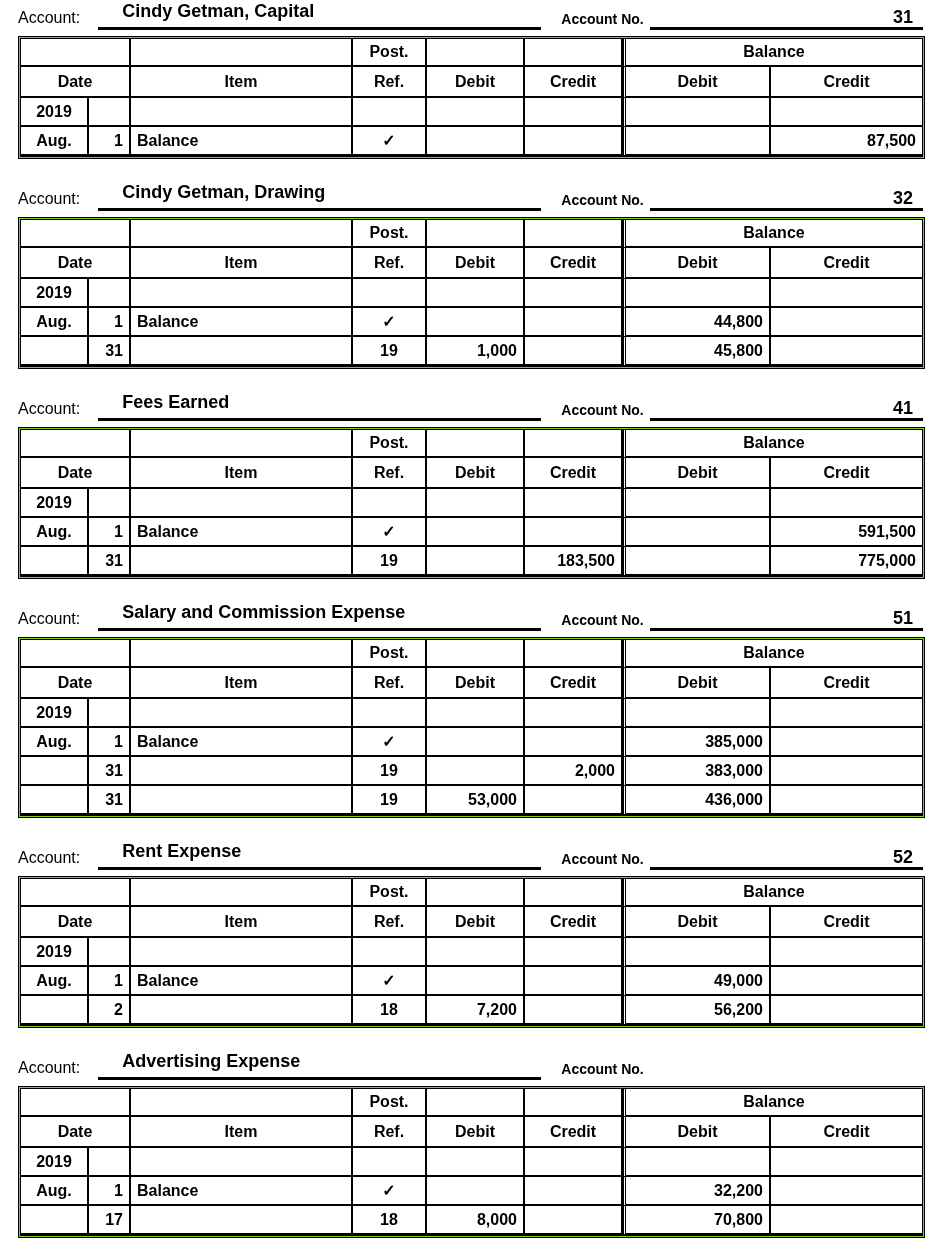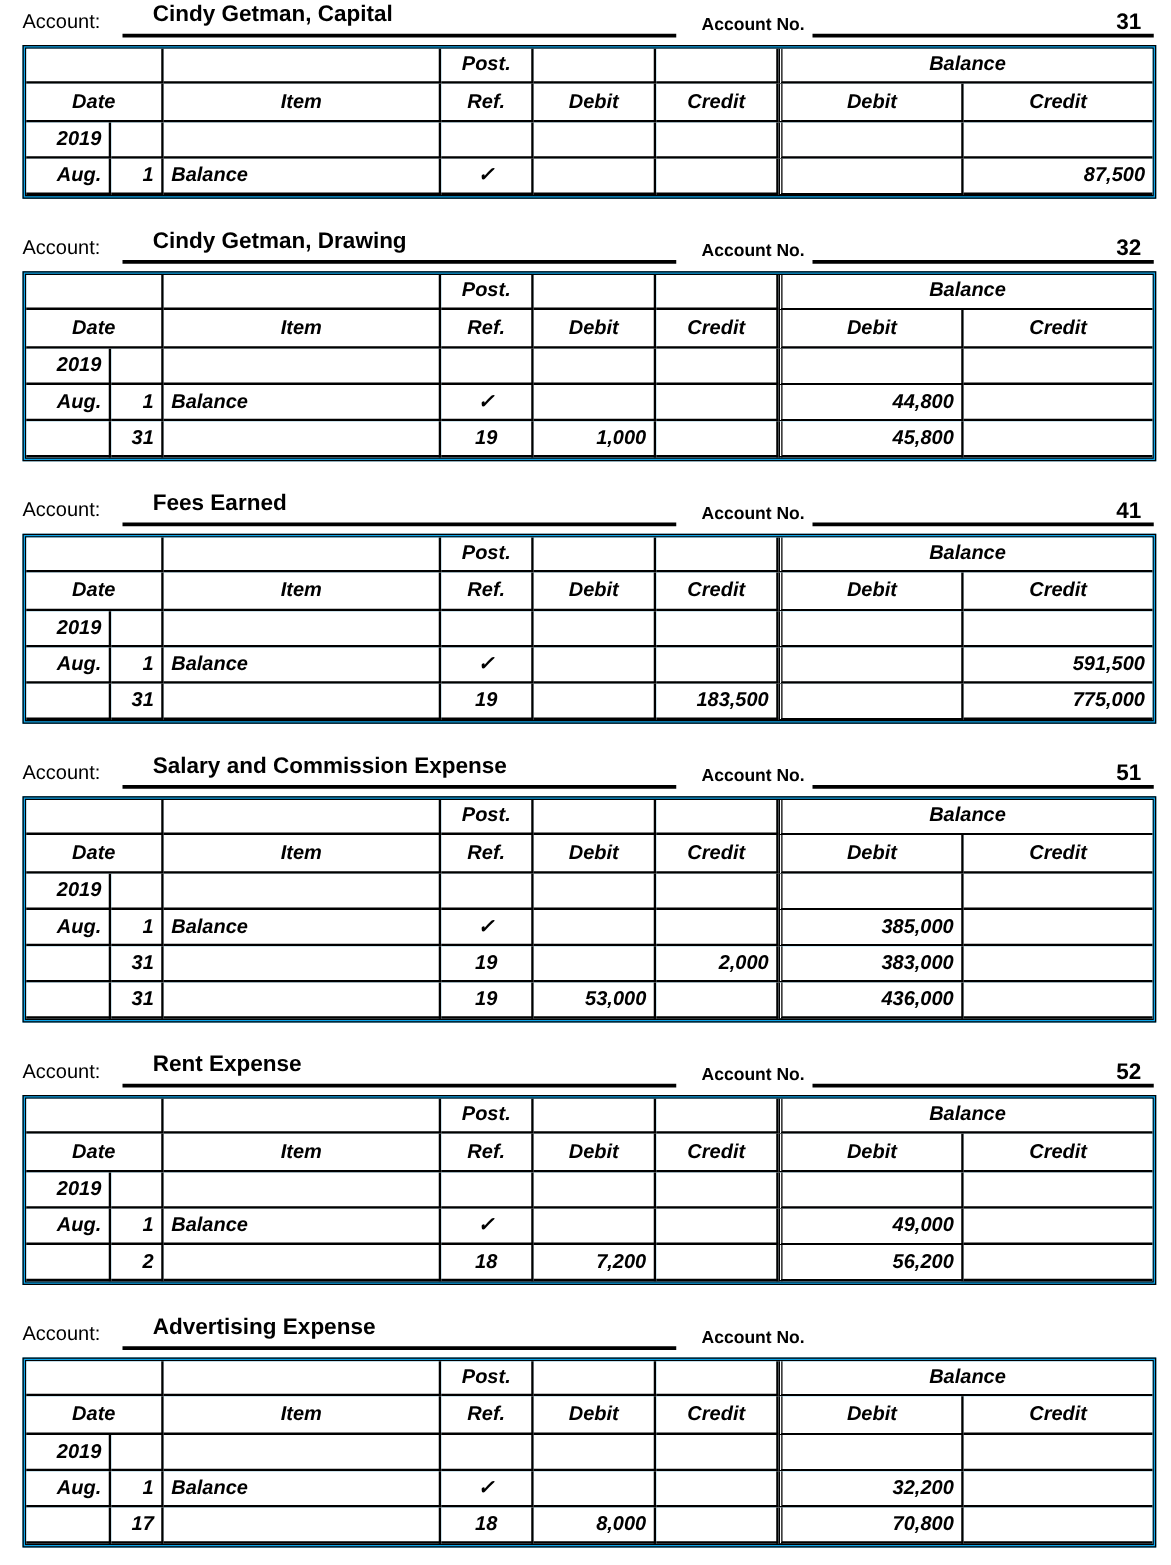--- a/index.html
+++ b/index.html
@@ -83,22 +83,21 @@
     padding: 0 14px 0 18px;
     box-sizing: border-box;
     margin-top: 6px;
   }
   table.ledger {
     width: 905px;
     border-collapse: separate;
     border-spacing: 0;
     table-layout: fixed;
     border: 3px double #000;
-    background: #0ea5e9;
-    font-style: italic;
+    background: #84cc16;
   }
   table.ledger td,
   table.ledger th {
     border: 0;
     border-right: 2px solid #000;
     border-bottom: 2px solid #000;
     padding: 0 6px;
     font-size: 16px;
     font-weight: bold;
     box-sizing: border-box;
@@ -127,21 +126,21 @@
   .th-item   { }
   .th-post   { }
   .th-debit  { }
   .th-credit { }
   .th-bal    { }
 
   
   tr.brow td { height: 29px; }
 
   
-  .c-month  { text-align: right;   padding-left: 8px; margin-left: 40px; }
+  .c-month  { text-align: center;   padding-left: 8px; margin-left: 40px; }
   .c-day    { text-align: right;  padding-right: 6px; }
   .c-item   { text-align: left;   padding-left: 5px; }
   .c-post   { text-align: center; }
   .c-amt    { text-align: right;  padding-right: 10px; }
   .check    { font-weight: normal; font-size: 16px; }
 
   .block { margin-bottom: 0; }
   .gap { height: 22px; }
 </style>
 </head>

